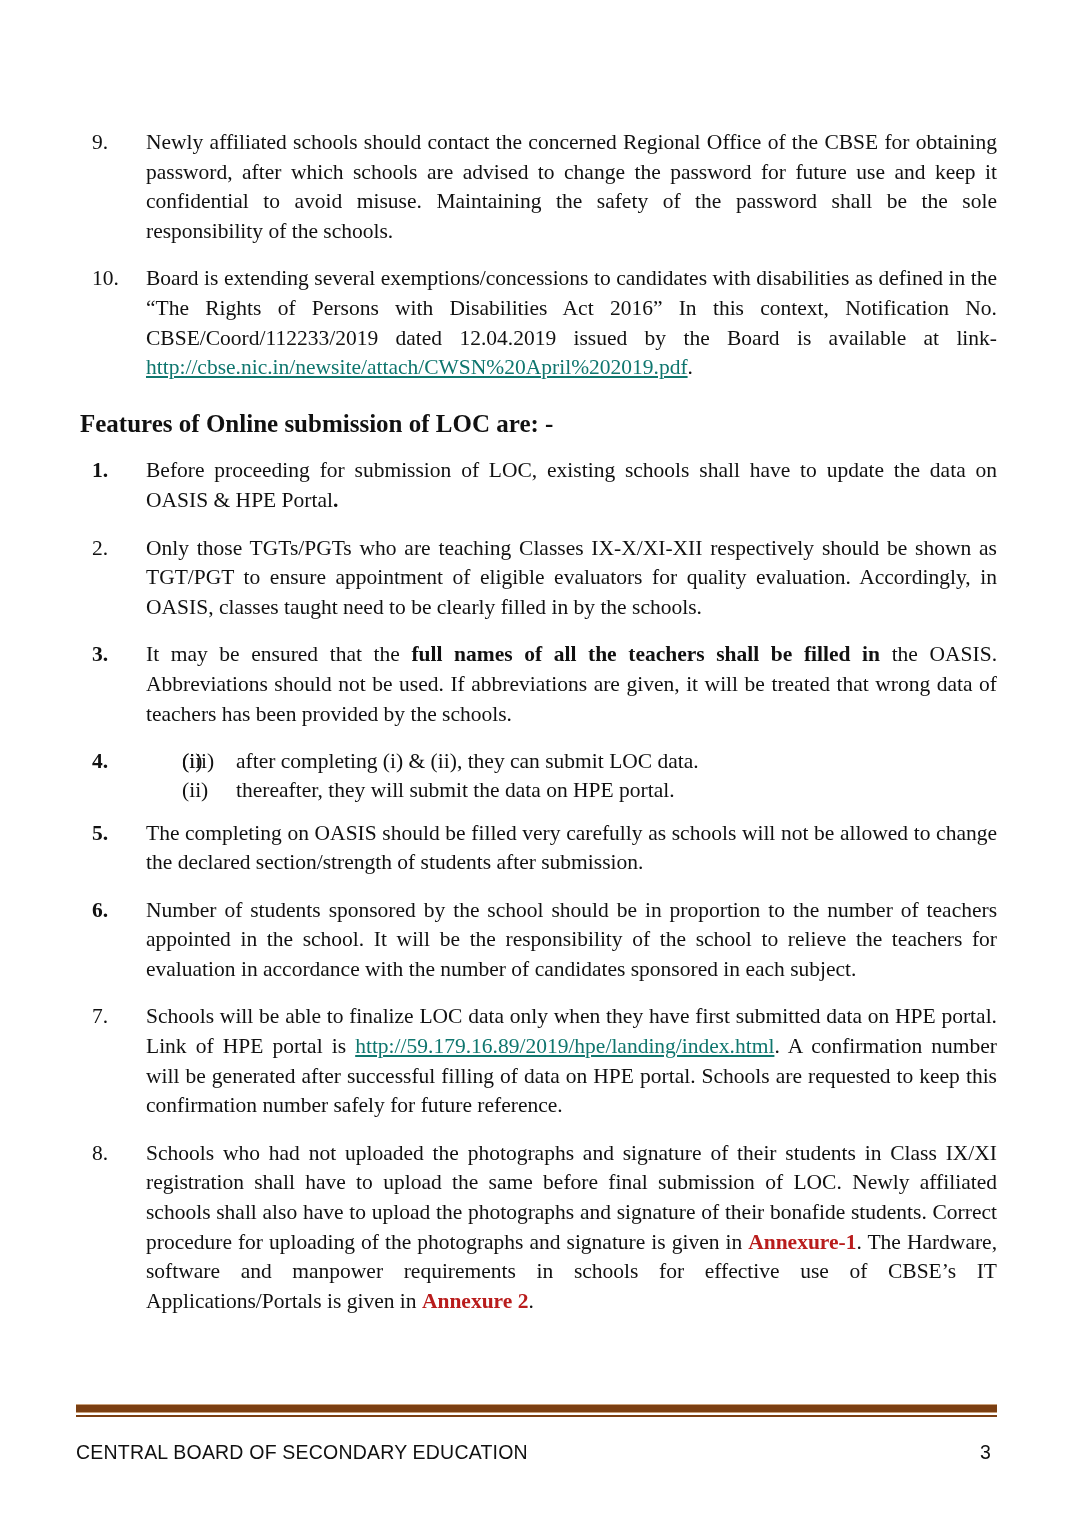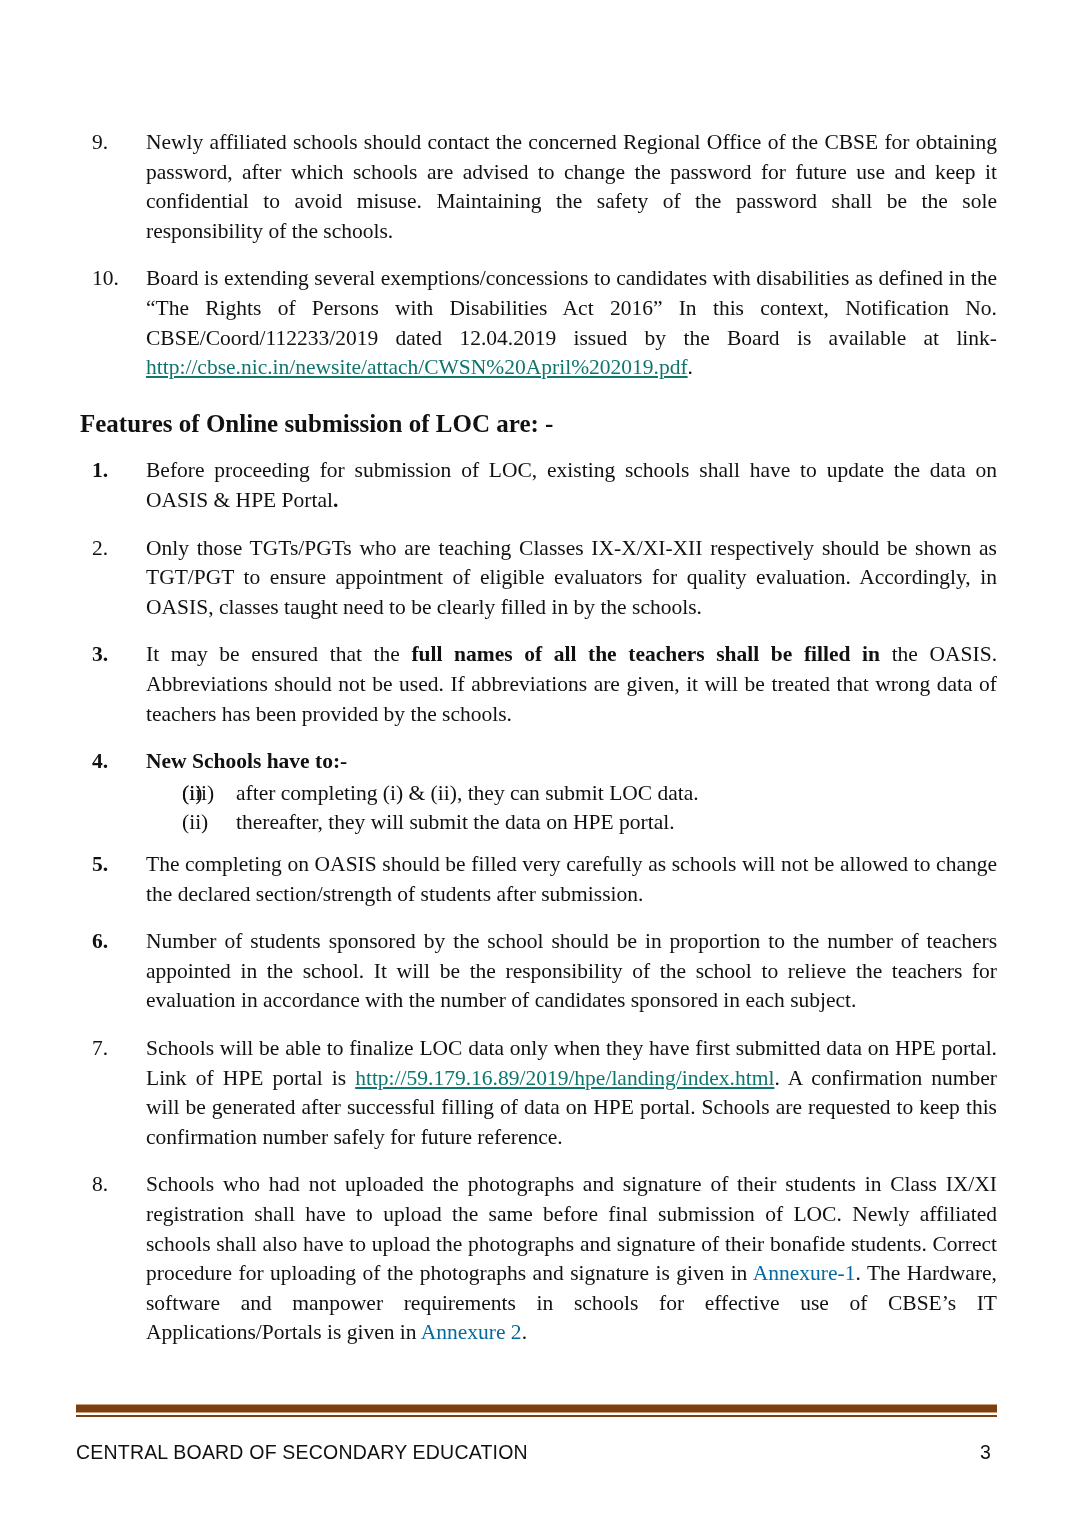--- a/index.html
+++ b/index.html
@@ -46,21 +46,21 @@
     text-align: left;
     font-size: 21.5px;
     line-height: 29.6px;
   }
   .item.tight { margin-bottom: 13px; }
   .item .num.bold { font-weight: bold; }
   .item-body { display: block; }
   .item-body.bold { font-weight: bold; }
 
   b, .b { font-weight: bold; }
-  .red { color: #0369a1; font-weight: normal; }
+  .red { color: #b91c1c; font-weight: bold; }
   .link {
     text-decoration: underline;
     color: #0f766e;
   }
 
   
   .section-heading {
     font-size: 25px;
     font-weight: bold;
     line-height: 29.6px;
@@ -150,21 +150,20 @@
       <span class="item-body">Only those TGTs/PGTs who are teaching Classes IX-X/XI-XII respectively should be shown as TGT/PGT to ensure appointment of eligible evaluators for quality evaluation. Accordingly, in OASIS, classes taught need to be clearly filled in by the schools.</span>
     </div>
 
     <div class="item">
       <span class="num bold">3.</span>
       <span class="item-body"><span>It may be ensured that the </span><b>full names of all the teachers shall be filled in</b><span> the OASIS. Abbreviations should not be used. If abbreviations are given, it will be treated that wrong data of teachers has been provided by the schools.</span></span>
     </div>
 
     <div class="item tight">
       <span class="num bold">4.</span>
-      <span class="item-body bold">New Schools have to:-</span>
       <ul class="sublist">
         <li class="subitem">
           <span class="rnum">(i)</span>
         </li>
         <li class="subitem">
           <span class="rnum">(iii)</span>
           <span>after completing (i) &amp; (ii), they can submit LOC data.</span>
         </li>
         <li class="subitem">
           <span class="rnum">(ii)</span>

